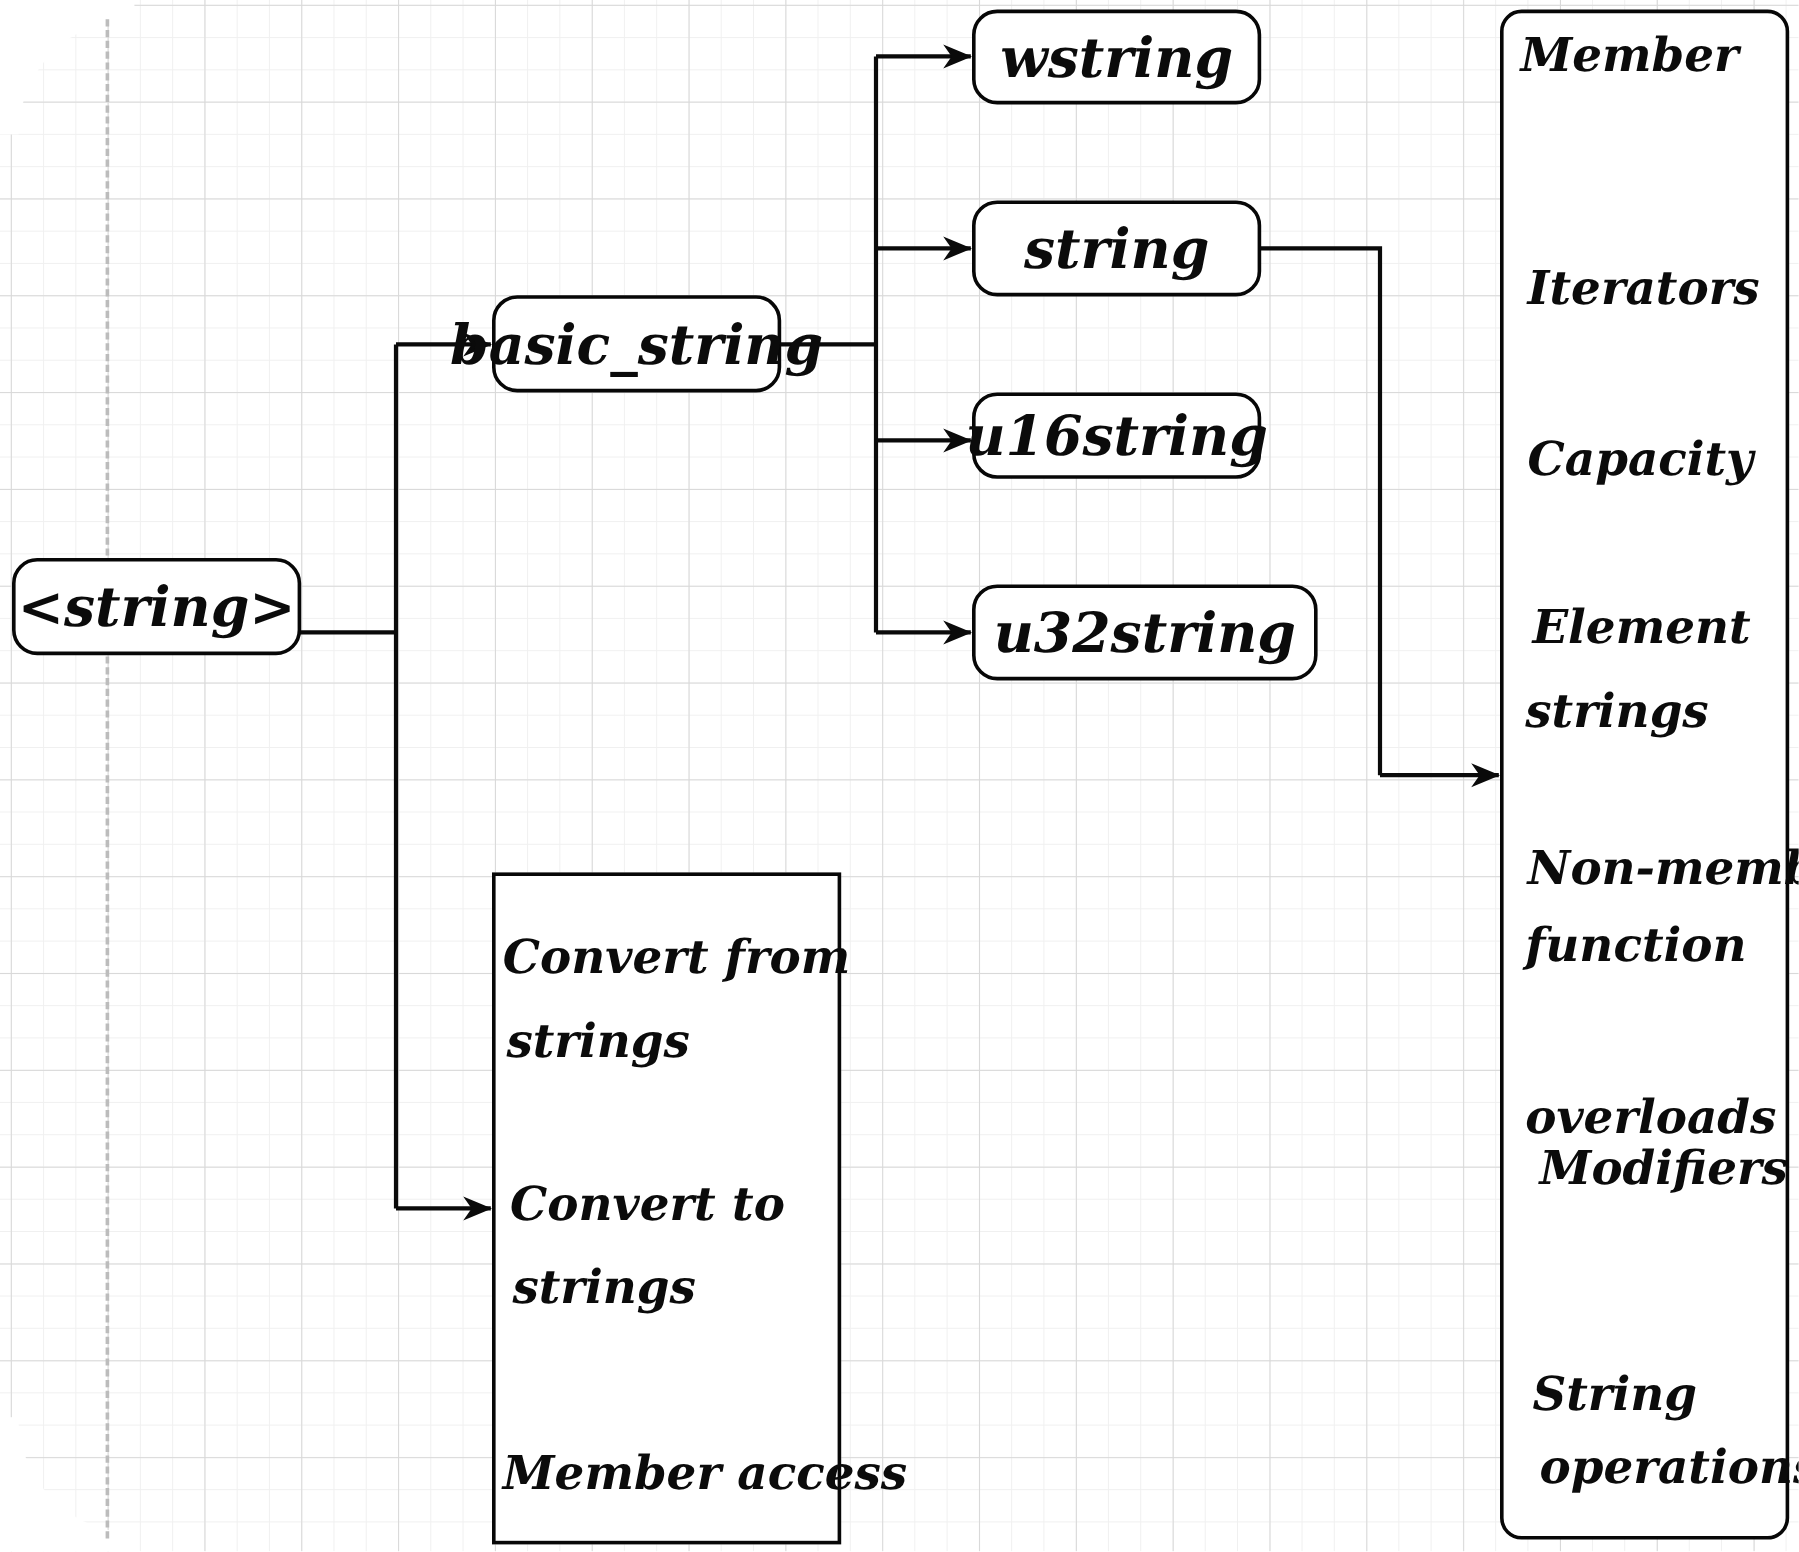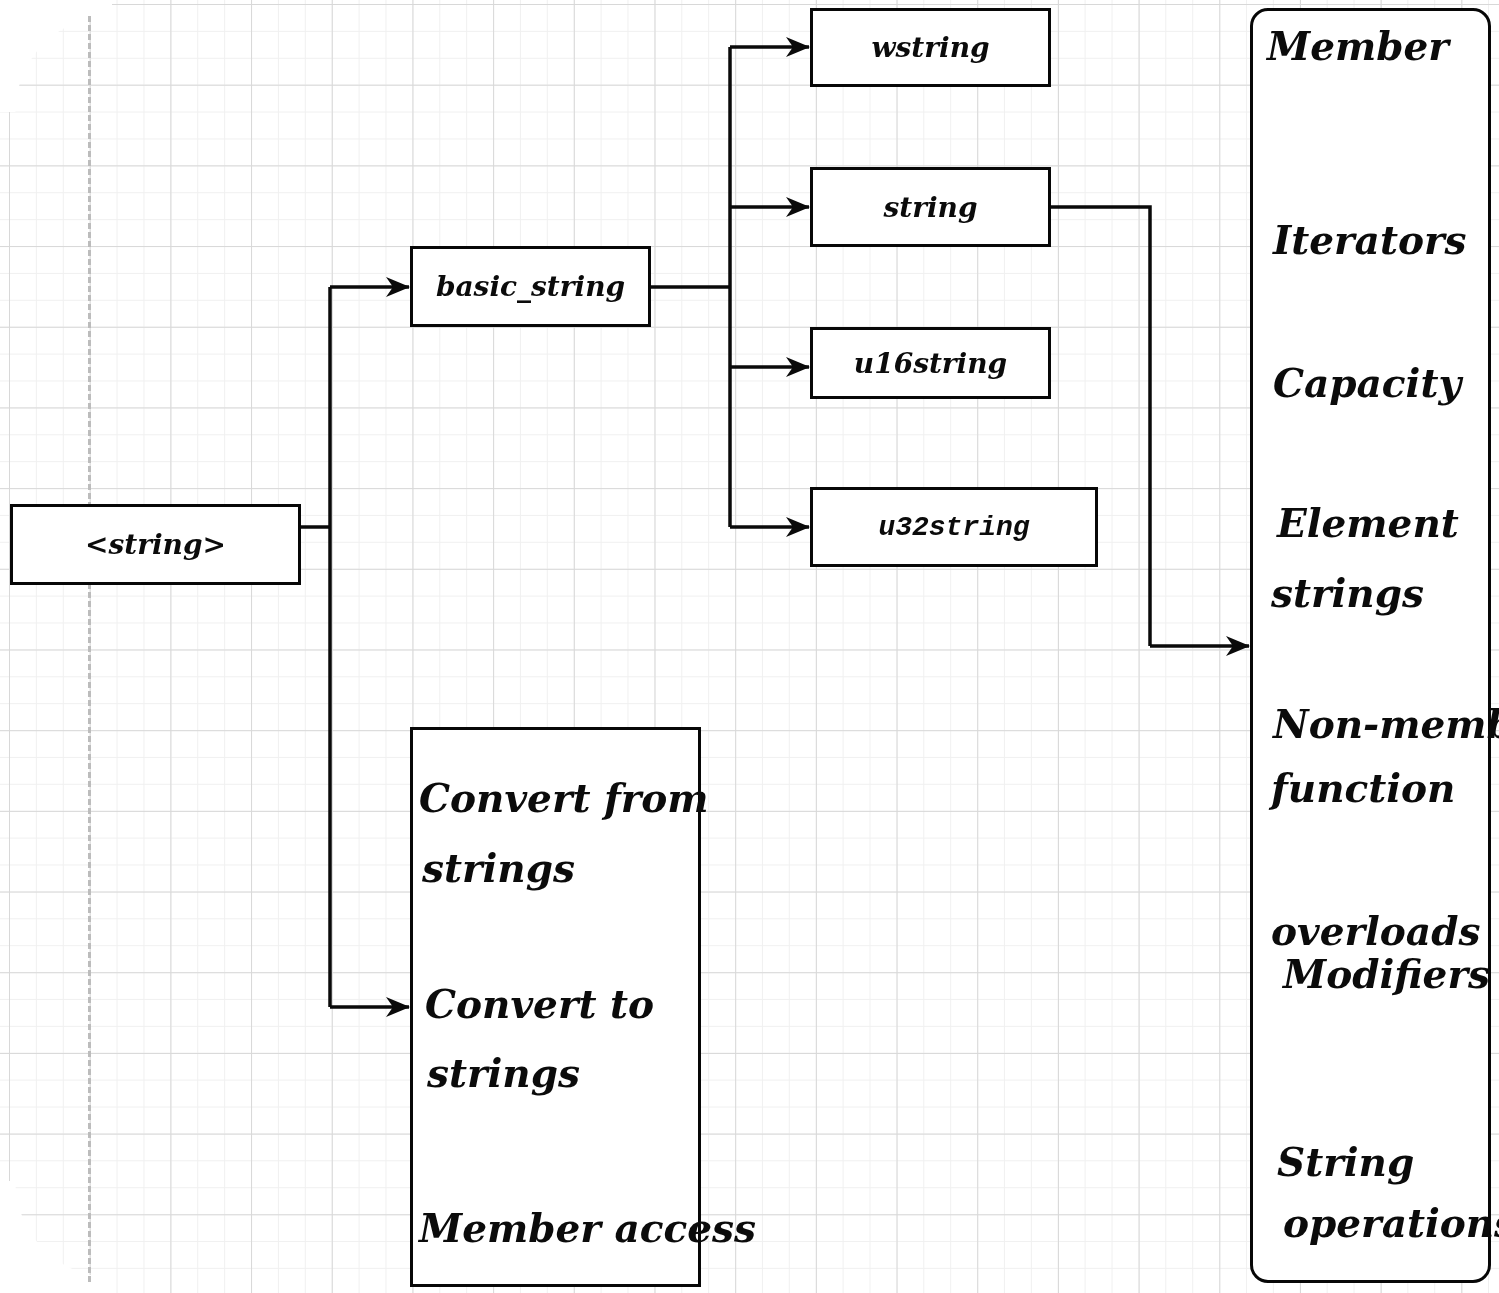--- a/index.html
+++ b/index.html
@@ -43,27 +43,27 @@
 
   .box {
     position: absolute;
     z-index: 3;
     background: #ffffff;
     border: 3px solid #070707;
     box-sizing: border-box;
     font-style: italic;
     font-weight: bold;
   }
-  .label-box { display: flex; align-items: center; justify-content: center; font-size: 28px; }
-  #box-root    { left: 10px;   top: 504px; width: 291px; height: 81px; }
+  .label-box { display: flex; align-items: center; justify-content: center; font-size: 46px; border-radius: 21px; }
+  #box-root    { left: 10px;   top: 465px; width: 241px; height: 81px; }
   #box-basic   { left: 410px;  top: 246px; width: 241px; height: 81px; }
   #box-wstring { left: 810px;  top: 8px;   width: 241px; height: 79px; }
   #box-string  { left: 810px;  top: 167px; width: 241px; height: 80px; }
   #box-u16     { left: 810px;  top: 327px; width: 241px; height: 72px; }
-  #box-u32     { left: 810px;  top: 487px; width: 288px; height: 80px; font-family: Liberation Mono, monospace; }
+  #box-u32     { left: 810px;  top: 487px; width: 288px; height: 80px; }
   #box-convert { left: 410px;  top: 727px; width: 291px; height: 560px; }
   #box-members { left: 1250px; top: 8px;   width: 241px; height: 1275px; border-radius: 18px; }
 
   .dline {
     position: absolute;
     white-space: nowrap;
     line-height: 52px;
     font-size: 39px;
     font-style: italic;
     font-weight: bold;

